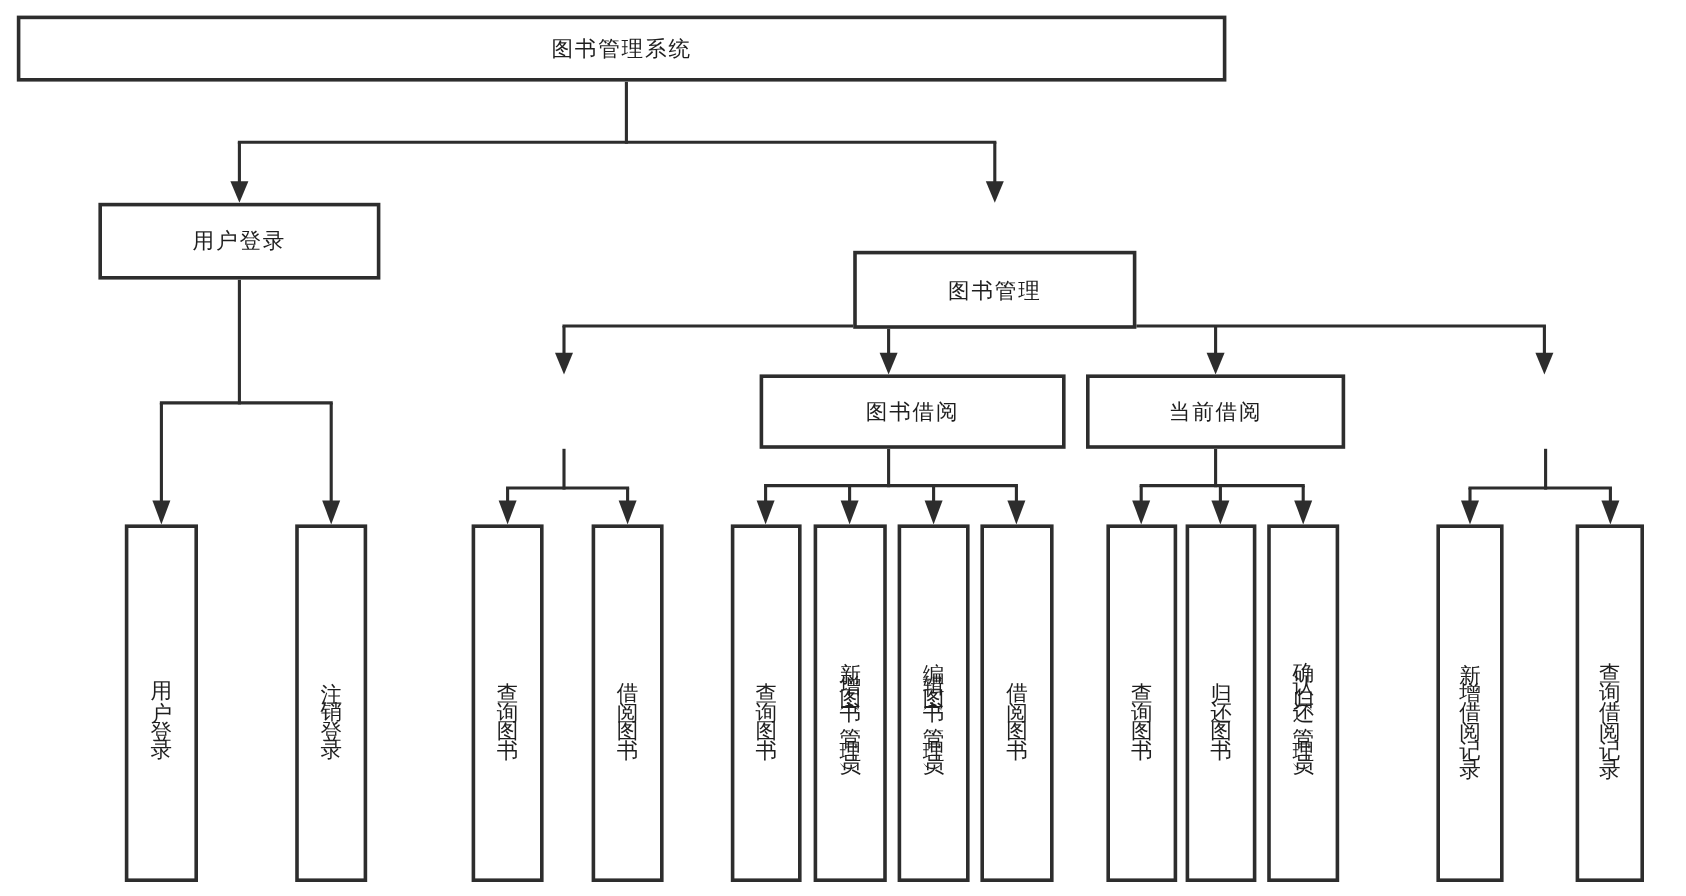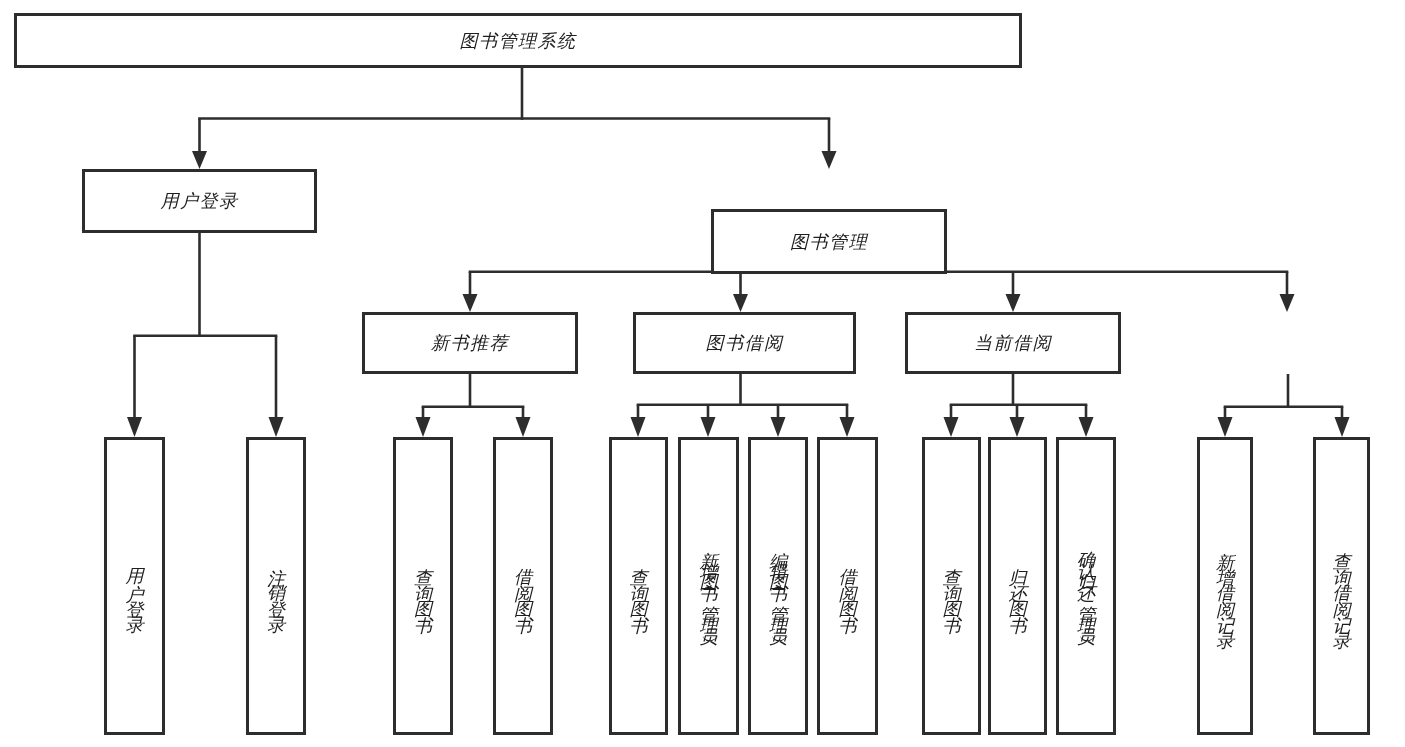--- a/index.html
+++ b/index.html
@@ -11,21 +11,20 @@
   * { margin: 0; padding: 0; box-sizing: border-box; }
   html, body { background: #f3f3f3; }
   body { font-family: "Liberation Sans", sans-serif; }
   .canvas {
     position: relative;
     width: 1405px;
     height: 747px;
     background: var(--background);
     overflow: hidden;
     color: var(--text);
-    font-style: italic;
   }
   .connectors {
     position: absolute;
     left: 0; top: 0;
     width: 1405px; height: 747px;
     color: var(--line);
     pointer-events: none;
   }
   .connectors line { stroke: currentColor; stroke-width: 2.6; }
   .connectors polygon { fill: currentColor; stroke: none; }
@@ -148,24 +147,21 @@
     <span>图书管理系统</span>
   </div>
 
   <div class="box h" style="left:82px; top:169px; width:235px; height:64px;">
     <span>用户登录</span>
   </div>
   <div class="box h" style="left:711px; top:169px; width:236px; height:65px;margin-top:40px;">
     <span>图书管理</span>
   </div>
 
-  <div class="box h" style="left:362px; top:312px; width:216px; height:62px;">
-    <span>新书推荐</span>
-  </div>
-  <div class="box h" style="left:633px; top:312px; width:223px; height:62px;">
+  <div class="box h" style="left:633px; top:312px; width:255px; height:62px;">
     <span>图书借阅</span>
   </div>
   <div class="box h" style="left:905px; top:312px; width:216px; height:62px;">
     <span>当前借阅</span>
   </div>
 
   <div class="box v" style="left:104px; width:61px;">
     <span>用户登录</span>
   </div>
   <div class="box v" style="left:246px; width:60px;">

